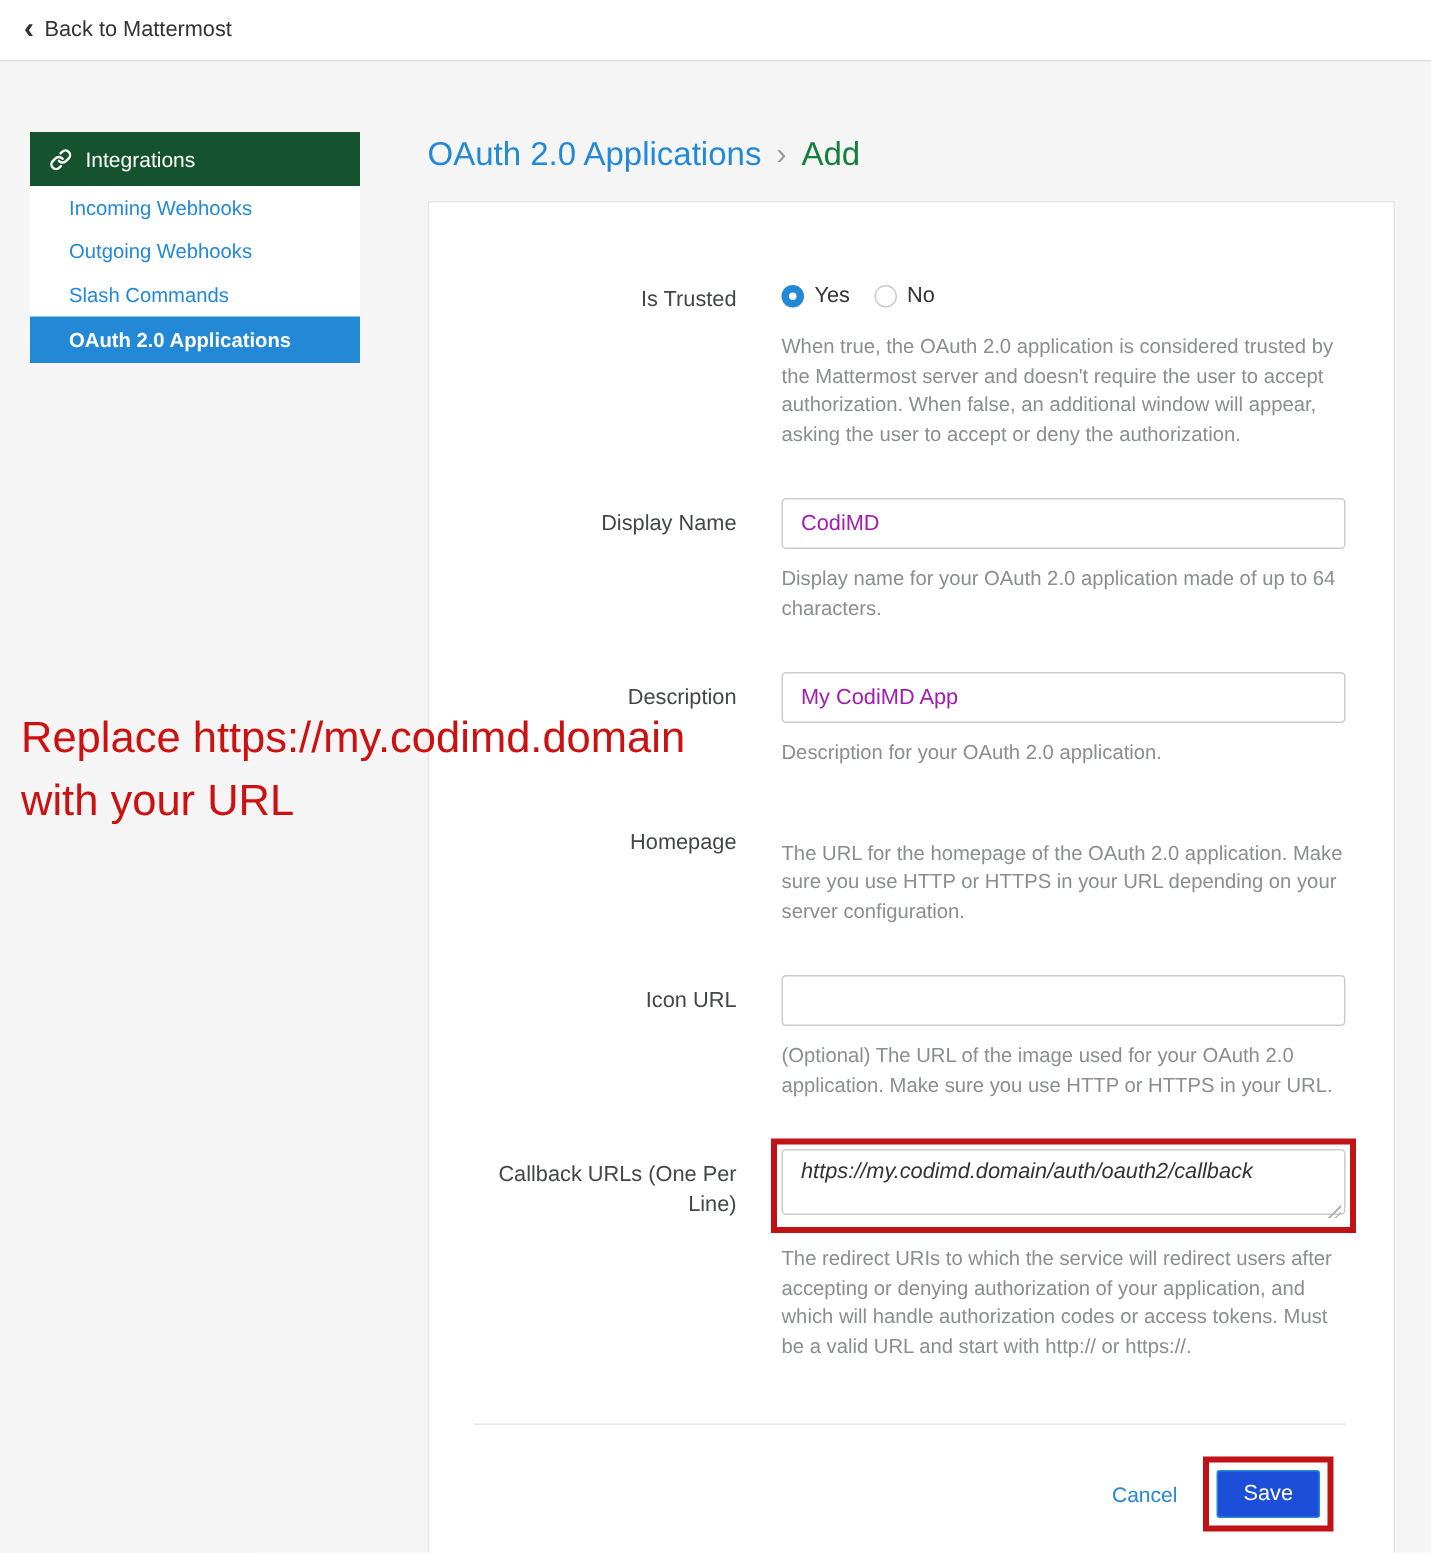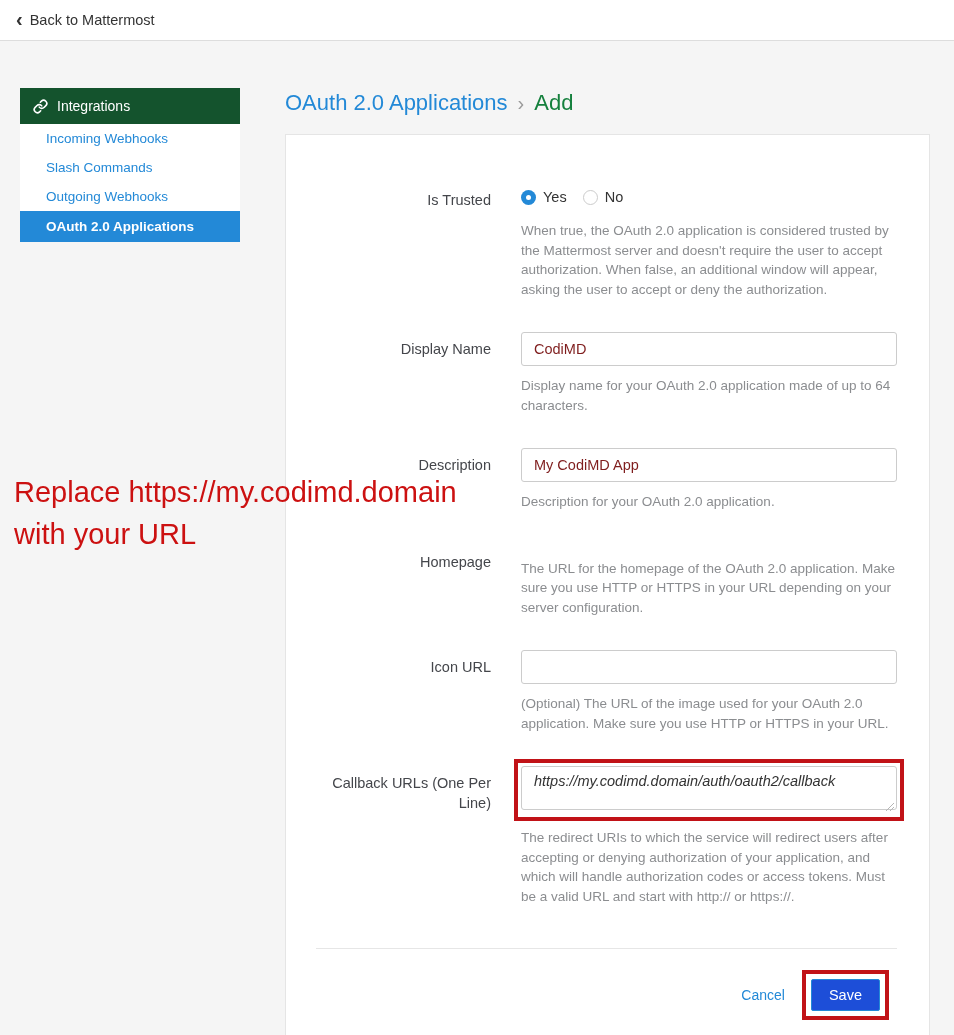--- a/index.html
+++ b/index.html
@@ -46,21 +46,21 @@
     width:645px; min-height:870px; padding:48px 32px 30px 30px;
   }
   .form-row { display:flex; margin-bottom:33px; }
   .form-label {
     width:175px; min-width:175px; text-align:right; padding-top:7px;
     font-size:14.5px; color:#44464b; line-height:20px;
   }
   .form-control { flex:1; margin-left:30px; position:relative; }
   .text-input {
     width:100%; height:34px; border:1px solid #ccc; border-radius:3px;
-    padding:0 12px; font-size:14.5px; color:#7f1d1d;
+    padding:0 12px; font-size:14.5px; color:#a21caf;
     font-family:"Liberation Sans","DejaVu Sans",sans-serif; background:#fff;
   }
   .textarea-input {
     width:100%; height:44px; border:1px solid #ccc; border-radius:3px;
     padding:6px 12px; font-size:14.5px; color:#333; resize:none; overflow:hidden;
     white-space:nowrap; font-family:"Liberation Sans","DejaVu Sans",sans-serif; background:#fff;font-style:italic;
   }
   .resize-grip {
     position:absolute; right:3px; bottom:3px; width:10px; height:10px;
     background:repeating-linear-gradient(135deg, transparent 0 2px, #b5b5b5 2px 3px);
@@ -125,22 +125,22 @@
     <span>
       <svg class="link-icon-svg" viewBox="0 0 24 24" fill="none" stroke="#ffffff" stroke-width="2.6" stroke-linecap="round" stroke-linejoin="round">
         <path d="M10 13a5 5 0 0 0 7.54.54l3-3a5 5 0 0 0-7.07-7.07l-1.72 1.71"></path>
         <path d="M14 11a5 5 0 0 0-7.54-.54l-3 3a5 5 0 0 0 7.07 7.07l1.71-1.71"></path>
       </svg>
     </span>
     <span>Integrations</span>
   </div>
   <div class="sidebar-list">
     <span class="sidebar-item">Incoming Webhooks</span>
+    <span class="sidebar-item">Outgoing Webhooks</span>
     <span class="sidebar-item">Slash Commands</span>
-    <span class="sidebar-item">Outgoing Webhooks</span>
     <span class="sidebar-item active">OAuth 2.0 Applications</span>
   </div>
 </div>
 
 <div class="content">
   <div class="breadcrumb">
     <span class="crumb-link">OAuth 2.0 Applications</span>
     <span class="crumb-sep">›</span>
     <span class="crumb-current">Add</span>
   </div>

